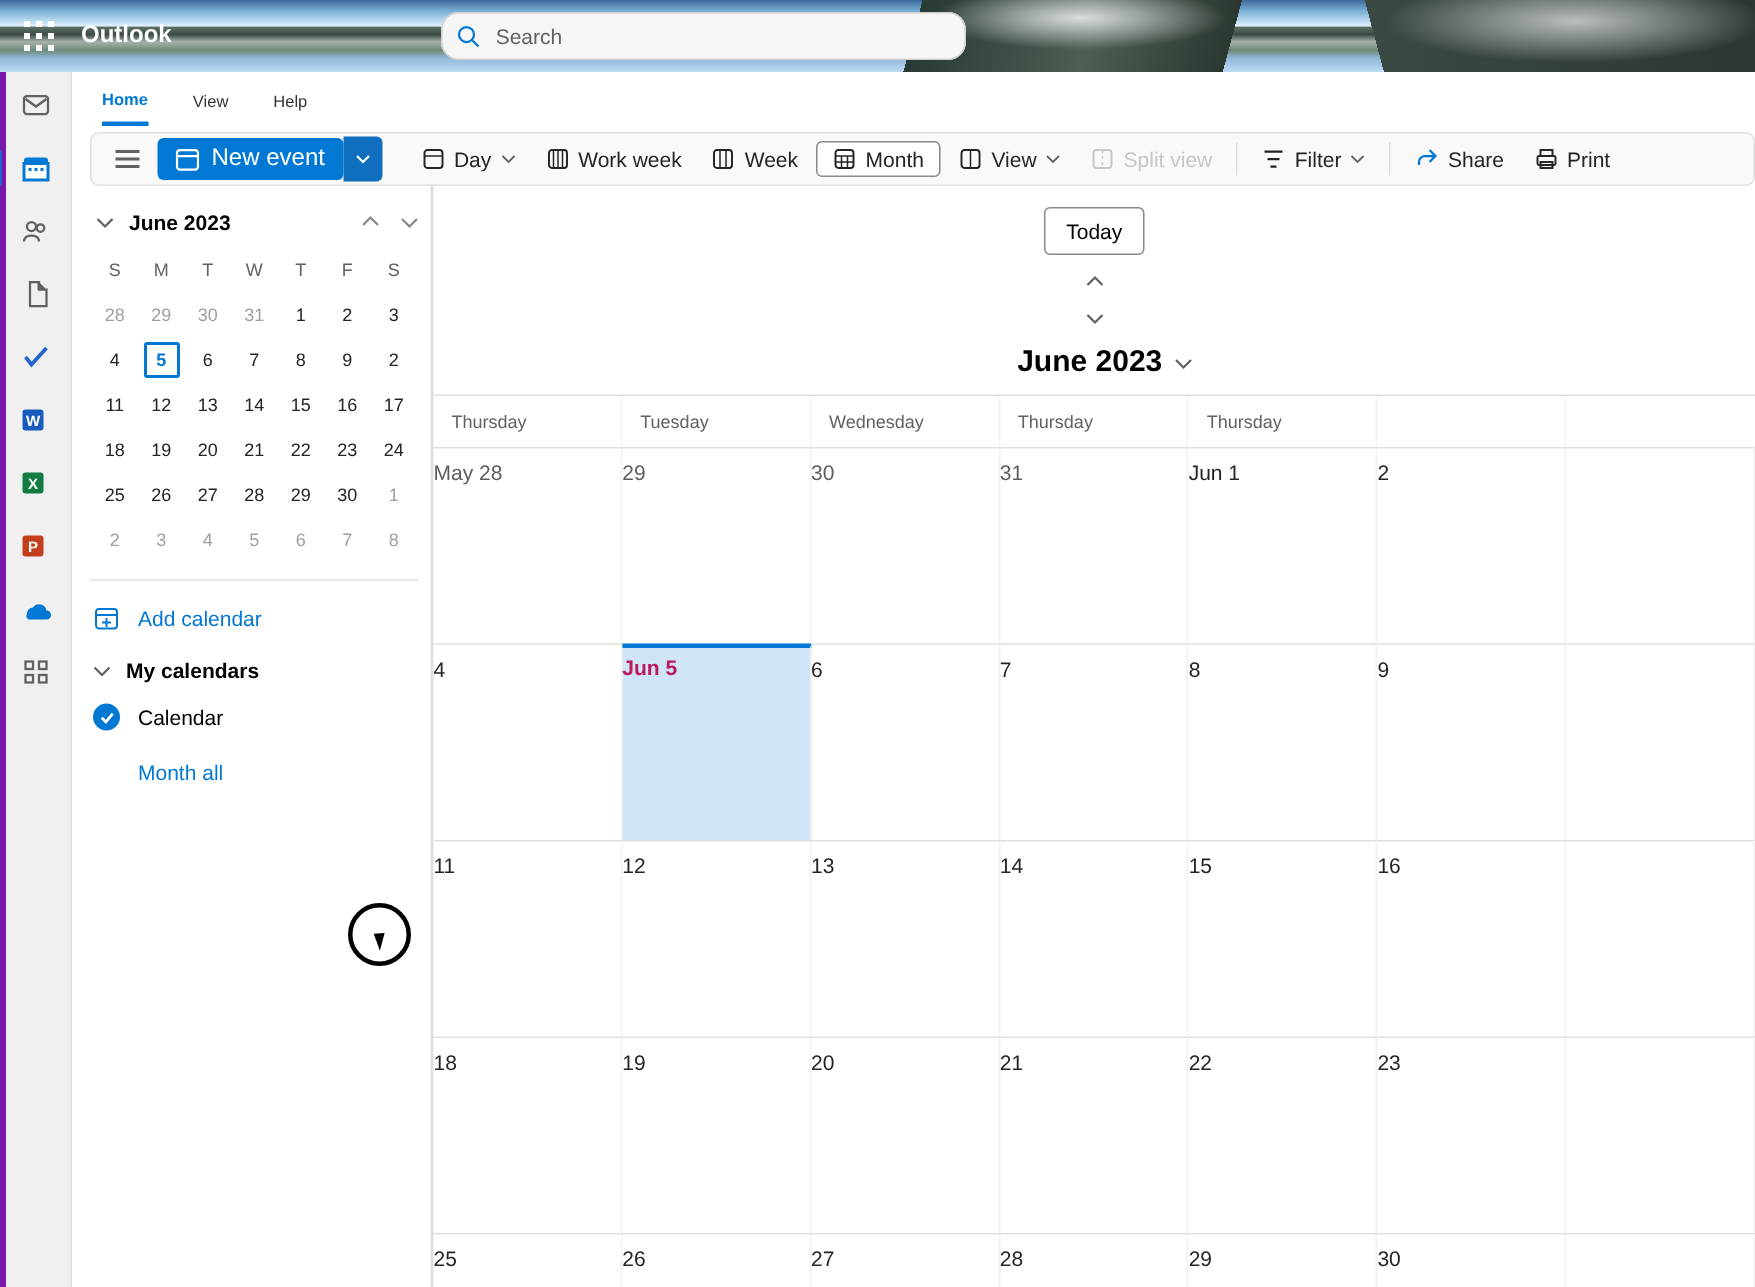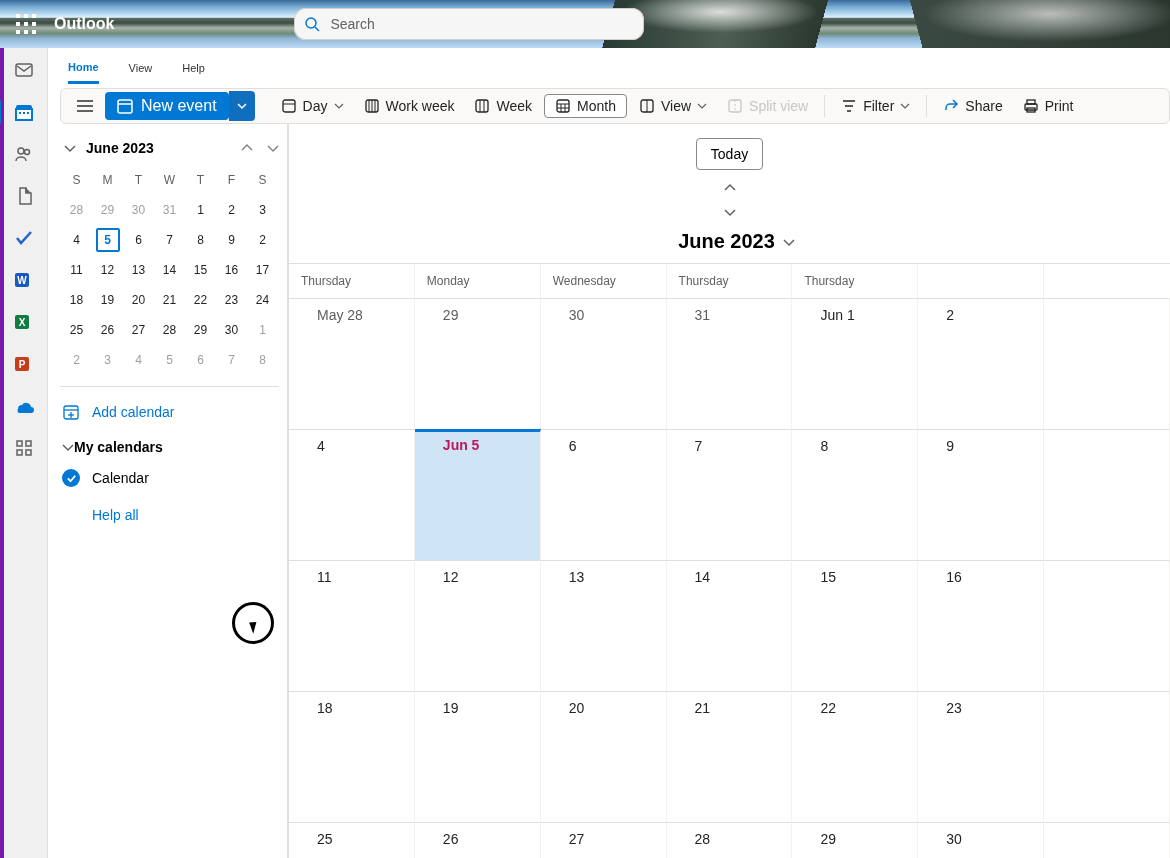--- a/index.html
+++ b/index.html
@@ -92,42 +92,42 @@
 .mini-head .arrows svg{width:12px;height:12px; cursor:pointer;}
 .mini-cal { width: 100%; }
 .mini-cal th, .mini-cal td { width: 28px; height: 28px; text-align: center; font-size: 12px; color: #242424; }
 .mini-cal th { color: #616161; font-weight: 400; }
 .mini-cal td { cursor: pointer; }
 .mini-cal td.other { color: #a19f9d; }
 .mini-cal td.today span { display:inline-flex; width:24px; height:24px; align-items:center; justify-content:center; border:2px solid #0078d4; color:#0078d4; font-weight:600; border-radius:2px;}
 .side-sep { height:1px; background:#e1dfdd; margin:10px 0;}
 .add-cal { display:flex; align-items:center; gap:12px; color:#0078d4; font-size:14px; padding:6px 2px; cursor:pointer;}
 .add-cal svg{width:18px;height:18px;}
-.my-cal-head { display:flex; align-items:center; font-size:14px; font-weight:600; padding:12px 2px 6px;}
+.my-cal-head { display:flex; align-items:center; gap:10px; font-size:14px; font-weight:600; padding:12px 2px 6px;}
 .my-cal-head svg{width:12px;height:12px;color:#616161;}
 .cal-item { display:flex; align-items:center; gap:12px; font-size:14px; padding:8px 2px; cursor:pointer;}
 .cal-chk { width:18px; height:18px; border-radius:50%; background:#0078d4; display:flex;align-items:center;justify-content:center;}
 .cal-chk svg{width:11px;height:11px;color:#fff;}
 .show-all{ color:#0078d4; font-size:14px; padding:12px 2px 0 32px; cursor:pointer;}
 
 
 .main {
   position: absolute; left: 288px; right: 0; top: 124px; bottom: 0;
   background: #fff; border-left: 1px solid #e1dfdd;
 }
 .main-head { display:flex; align-items:center; gap:12px; padding: 14px 14px 10px; flex-direction: column;}
 .today-btn { border:1px solid #8a8886; border-radius:4px; padding:7px 14px; font-size:14px; cursor:pointer; background:#fff;}
 .main-head svg.nav-chev{width:12px;height:12px;color:#616161;cursor:pointer;}
 .period { font-size:20px; font-weight:600; margin-left:14px; display:flex;align-items:center;gap:8px; cursor:pointer;}
 .period svg{width:12px;height:12px;color:#616161;}
 
 .grid-head { display:grid; grid-template-columns: repeat(7, 1fr); border-top:1px solid #e1dfdd;}
 .grid-head > div { padding:10px 12px; font-size:12px; color:#616161; border-right:1px solid #f3f2f1;}
 .grid-body { display:grid; grid-template-columns: repeat(7,1fr); grid-auto-rows: 131px;}
-.cell { border-top:1px solid #e1dfdd; border-right:1px solid #f3f2f1; padding:8px 28px; font-size:14px; color:#242424; cursor:pointer; position:relative;}
+.cell { border-top:1px solid #e1dfdd; border-right:1px solid #f3f2f1; padding:8px 0; font-size:14px; color:#242424; cursor:pointer; position:relative;}
 .cell.other { color:#605e5c;}
 .cell.today { background:#cfe4f5; border-top:3px solid #0078d4; padding-top:5px;}
 .cell.today .num{ color:#be185d; font-weight:700;}
 
 
 .cursor-ind { position:absolute; left:232px; top:602px; width:42px; height:42px; border:3px solid #000; border-radius:50%; pointer-events:none; z-index:50;}
 .cursor-ind::after{content:""; position:absolute; left:16px; top:16px; width:0;height:0; border-left:7px solid #000; border-bottom:10px solid transparent; border-top:2px solid transparent; transform:rotate(-20deg);}
 </style>
 </head>
 <body>
@@ -430,42 +430,42 @@
     <span>My calendars</span>
   </div>
   <div class="cal-item">
     <div class="cal-chk">
         <svg viewBox="0 0 12 12">
           <path d="M2 6l3 3 5-6" fill="none" stroke="currentColor" stroke-width="2"></path>
         </svg>
       </div>
     <span>Calendar</span>
   </div>
-  <div class="show-all">Help all</div>
+  <div class="show-all">Month all</div>
 </div>
 
 <div class="main">
   <div class="main-head">
     <div class="today-btn">Today</div>
     <svg class="nav-chev" viewBox="0 0 12 12">
         <path d="M1 8l5-5 5 5" fill="none" stroke="currentColor" stroke-width="1.5"></path>
       </svg>
     <svg class="nav-chev" viewBox="0 0 12 12">
         <path d="M1 4l5 5 5-5" fill="none" stroke="currentColor" stroke-width="1.5"></path>
       </svg>
     <div class="period">
       <span>June 2023</span>
       <svg viewBox="0 0 12 12">
           <path d="M1 4l5 5 5-5" fill="none" stroke="currentColor" stroke-width="1.5"></path>
         </svg>
     </div>
   </div>
   <div class="grid-head" id="grid-head">
       <div>Thursday</div>
-      <div>Monday</div>
+      <div>Tuesday</div>
       <div>Wednesday</div>
       <div>Thursday</div>
       <div>Thursday</div>
       <div></div>
     </div>
   <div class="grid-body" id="grid-body">
       <div class="cell other">
         <div class="num">May 28</div>
       </div>
       <div class="cell other">

